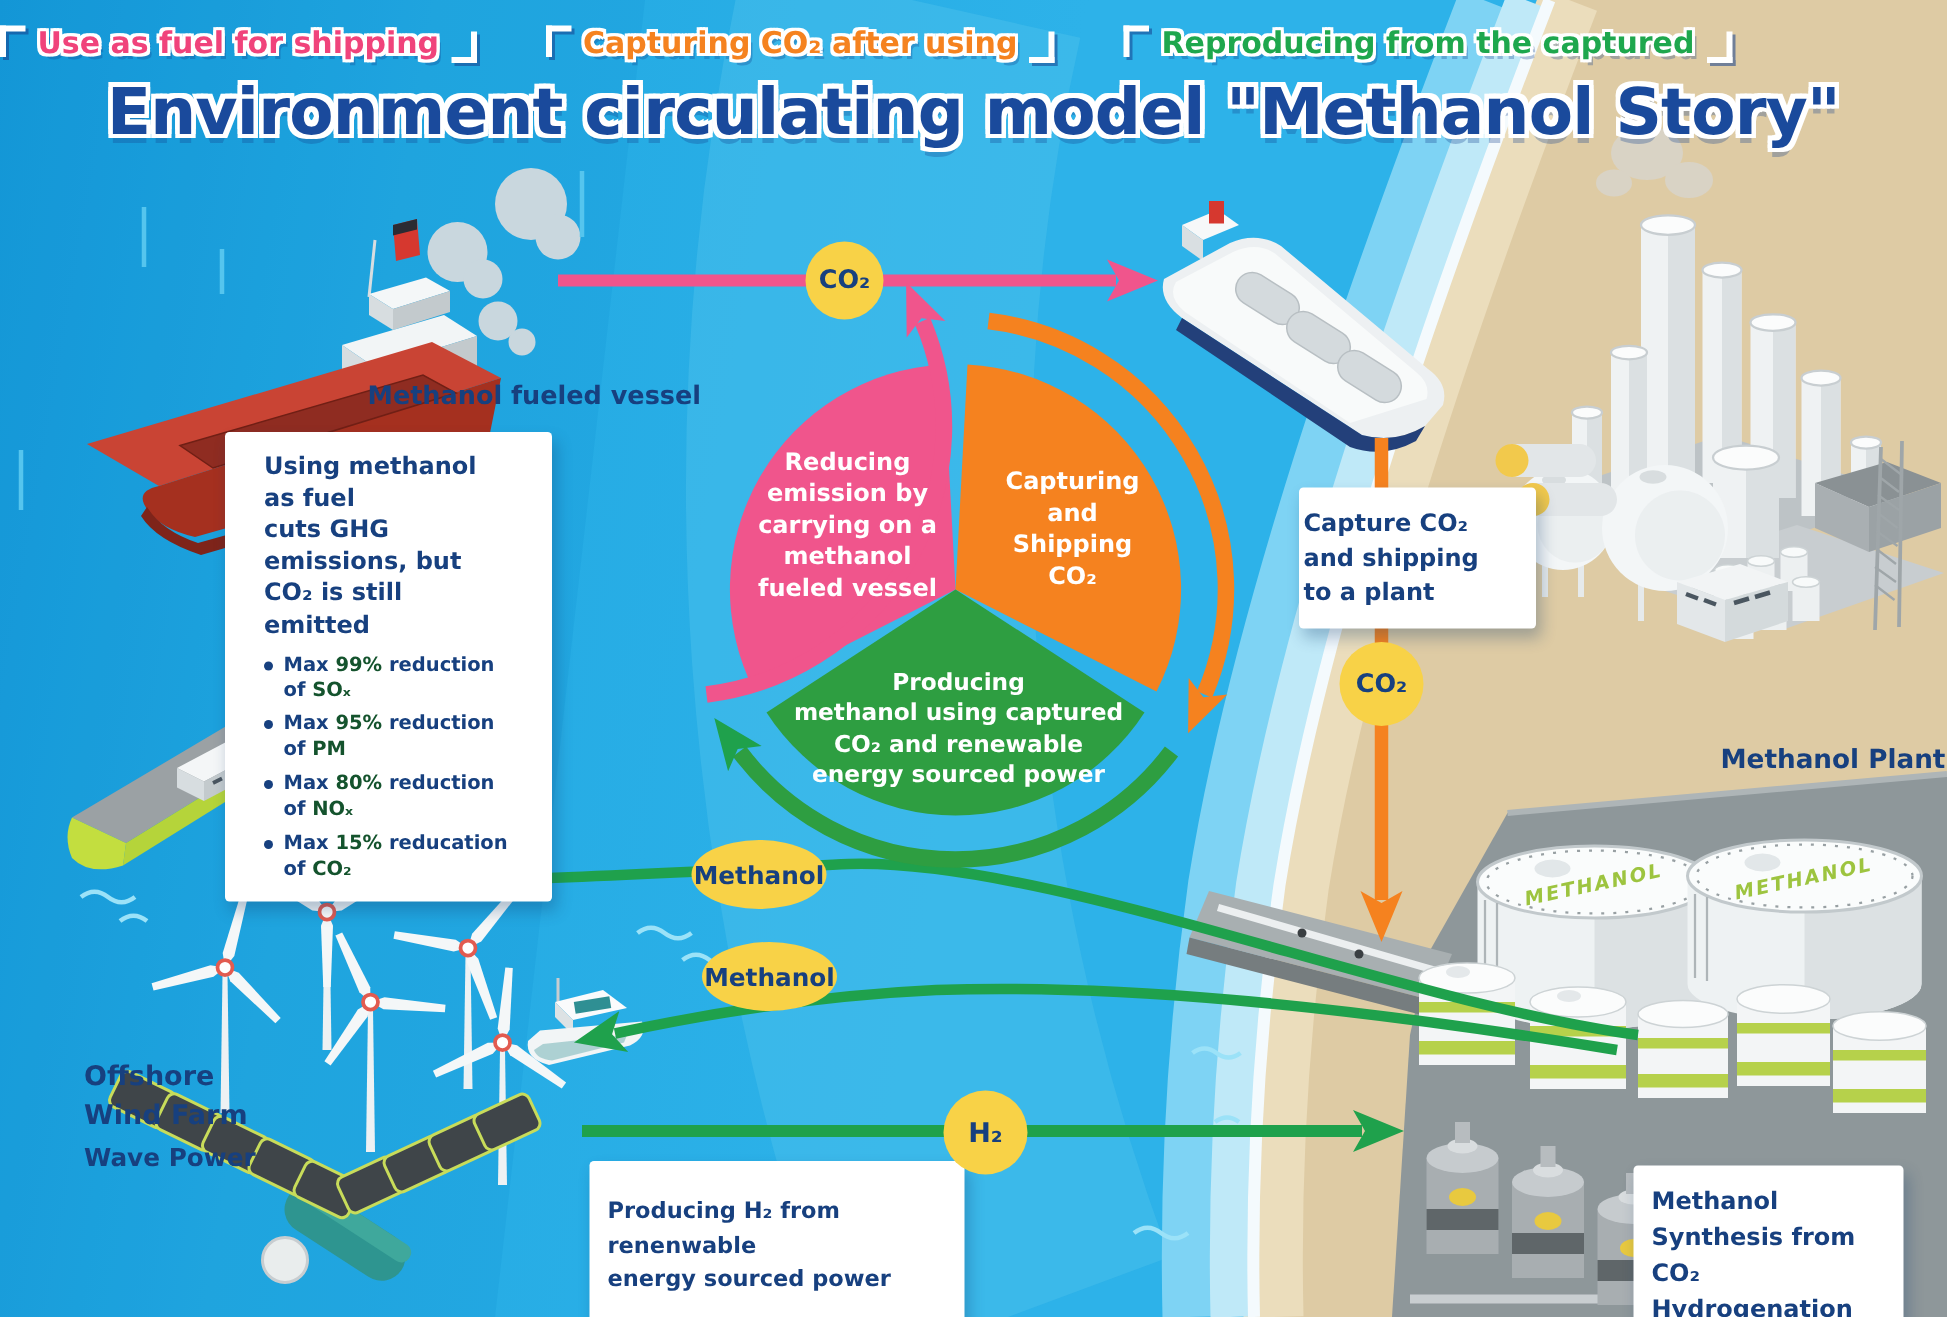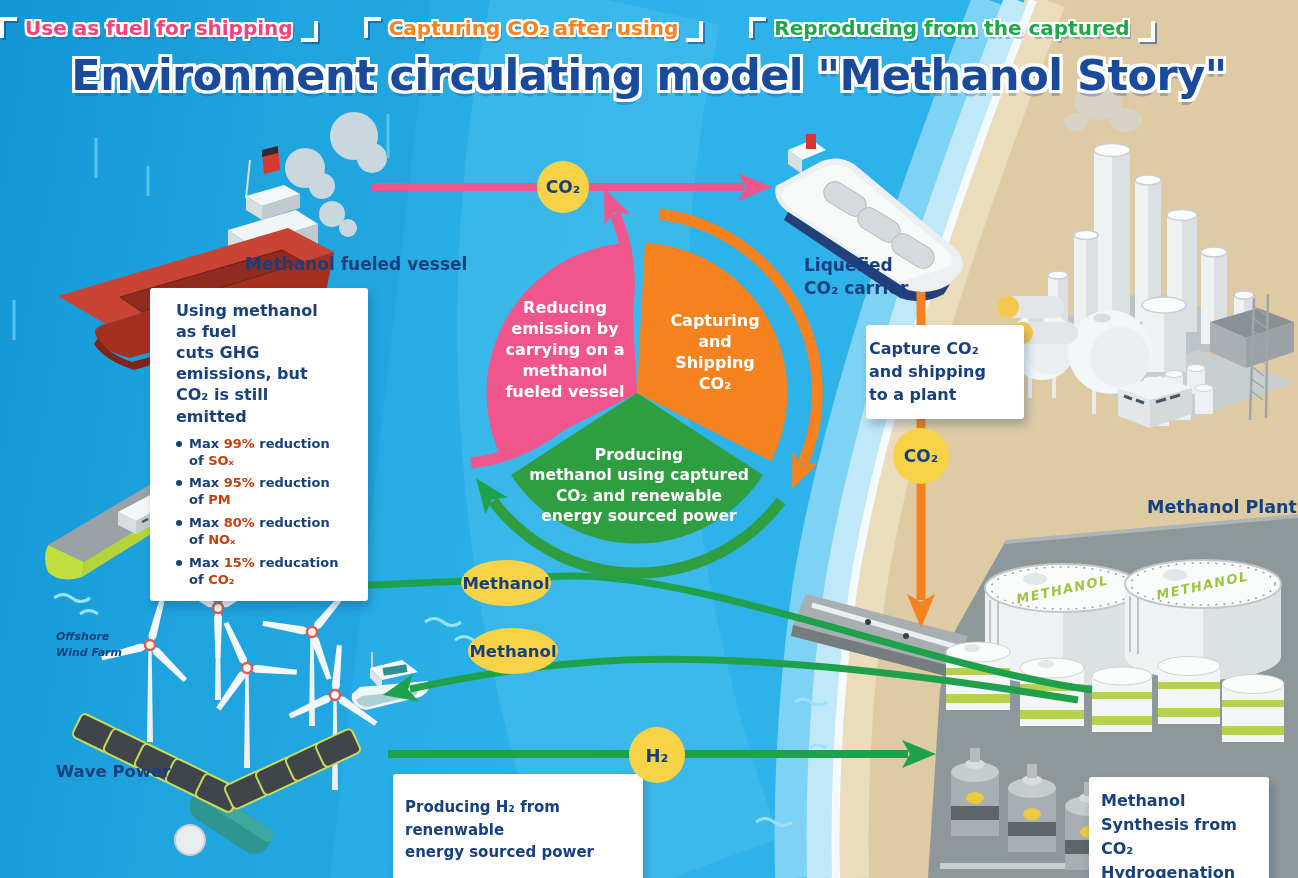--- a/index.html
+++ b/index.html
@@ -8,21 +8,21 @@
     background:linear-gradient(100deg,#1598D8 0%,#23A9E2 20%,#2DB2E9 50%,#2DB2E9 100%);}
   .stage svg{position:absolute;left:0;top:0;}
   .lbl{position:absolute;color:#17407F;font-weight:bold;}
   .pre{white-space:pre-line;}
   .wbox{position:absolute;background:#fff;border-radius:3px;color:#17407F;font-weight:bold;
     box-shadow:3px 6px 10px rgba(15,60,110,.30);box-sizing:border-box;}
   .badge{position:absolute;background:#F8D247;color:#17407F;font-weight:bold;
     display:flex;align-items:center;justify-content:center;border-radius:50%;}
   .pietext{position:absolute;color:#fff;font-weight:bold;text-align:center;
     white-space:pre-line;line-height:1.32;}
-  .rd{color:#c2410c;text-align:right;}
+  .rd{color:#14532d;text-align:right;}
   
   .quotes{position:absolute;left:0;top:16px;width:100%;display:flex;
     gap:46px;font-size:20px;font-weight:bold;}
   .quote{display:flex;align-items:center;}
   .ow2{text-shadow:-2px -2px 0 #fff,2px -2px 0 #fff,-2px 2px 0 #fff,2px 2px 0 #fff,
     -2px 0 0 #fff,2px 0 0 #fff,0 -2px 0 #fff,0 2px 0 #fff,3px 4px 0 rgba(21,65,142,.30);}
   .q-pink{color:#F0437B;} .q-orange{color:#F5821F;} .q-green{color:#1EA74D;}
   .br{width:13px;height:17px;display:inline-block;flex:none;}
   .br.open{border-left:4px solid #fff;border-top:4px solid #fff;margin-right:8px;
     filter:drop-shadow(2px 2px 0 rgba(21,65,142,.55));margin-bottom:2px;}
@@ -426,24 +426,22 @@
     </div>
     <div class="quote">
       <span class="br open"></span>
       <span class="ow2 q-green">Reproducing from the captured</span>
       <span class="br close"></span>
     </div>
   </div>
   <div class="title">Environment circulating model "Methanol Story"</div>
 
   <div class="lbl" style="left:245px;top:254px;font-size:17px;">Methanol fueled vessel</div>
-  <div class="lbl pre" style="left:804px;top:254px;font-size:17px;line-height:1.35;">Liquefied
-CO₂ carrier</div>
   <div class="lbl" style="left:1147px;top:497px;font-size:17.5px;">Methanol Plant</div>
-  <div class="lbl pre" style="left:56px;top:629px;font-size:11px;line-height:1.45;font-style:italic;">Offshore
+  <div class="lbl pre" style="left:56px;top:705px;font-size:18px;line-height:1.45;">Offshore
 Wind Farm</div>
   <div class="lbl" style="left:56px;top:762px;font-size:16.5px;">Wave Power</div>
 
   <div class="wbox ghg">
     <div class="t pre">Using methanol as fuel
 cuts GHG emissions, but
 CO₂ is still emitted</div>
     <div class="bl">
         <span class="dot"></span>
         <span><span>Max</span> <span class="rd">99%</span> <span>reduction of</span> <span class="rd">SOₓ</span></span>

